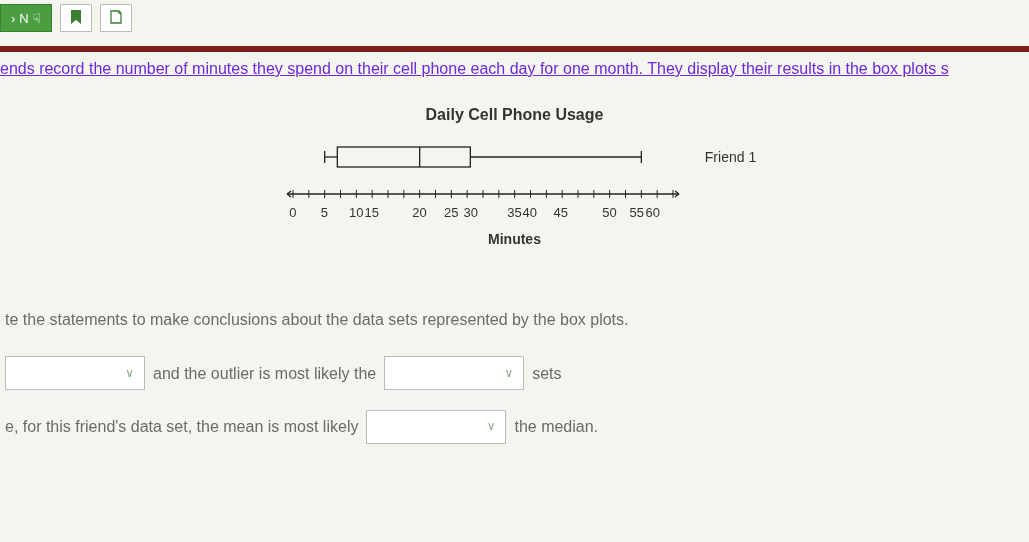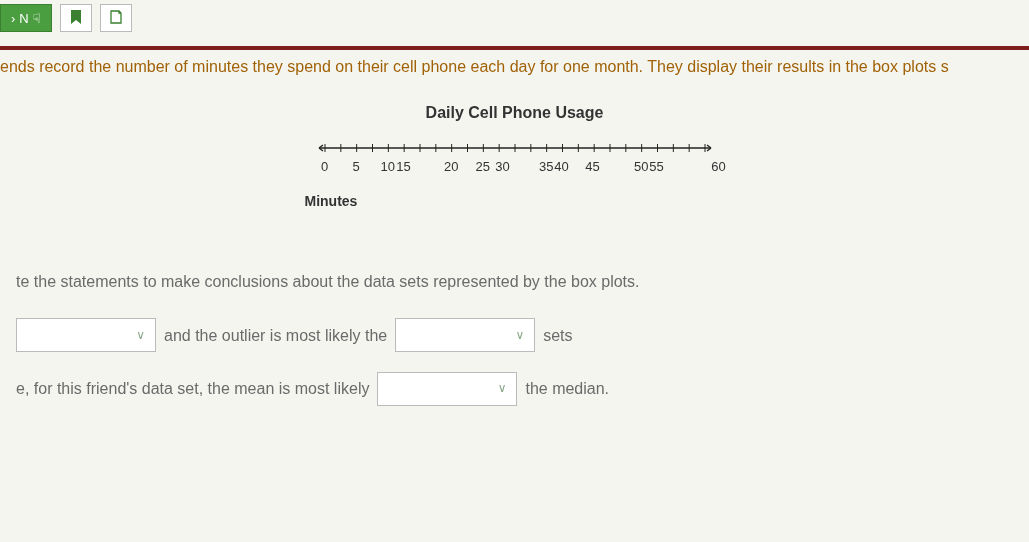--- a/index.html
+++ b/index.html
@@ -39,23 +39,24 @@
       justify-content: center;
       cursor: pointer;
       color: #3a8030;
       font-size: 14px;
     }
     .content {
       padding: 10px 0 0 0;
     }
     .intro {
       font-size: 16px;
-      color: #a16207;
+      color: #6d28d9;
       padding: 8px 0 18px 0;
-      border-top: 4px solid #7f1d1d;
+      border-top: 6px solid #7f1d1d;
+      text-decoration: underline;
     }
     .chart-wrap {
       display: flex;
       justify-content: center;
       padding: 10px 0 40px 0;
     }
     .chart {
       font-size: 14px;
       color: #333;
     }
@@ -72,36 +73,36 @@
       margin-bottom: 14px;
     }
     .boxrow svg { display: block; }
     .series-label {
       margin-left: 12px;
       font-size: 14px;
       color: #333;
     }
     .axis-wrap { position: relative; }
     .axis-label {
-      text-align: left;
+      text-align: center;
       font-weight: bold;
       font-size: 14px;
-      margin-top: 16px;
+      margin-top: 8px;
     }
     .tick-labels {
       display: flex;
       font-size: 13px;
       color: #333;
     }
     .tick-labels span {
       display: inline-block;
       text-align: center;
     }
     .questions {
-      padding: 0 0 0 16px;
+      padding: 0 0 0 5px;
       line-height: 2.6;
     }
     .qline {
       font-size: 16px;
       color: #6a6a6a;
       display: flex;
       align-items: center;
       flex-wrap: wrap;
       gap: 8px;
       margin: 12px 0;
@@ -150,20 +151,31 @@
   </button>
 </div>
 
 <div class="content">
   <div class="intro">ends record the number of minutes they spend on their cell phone each day for one month. They display their results in the box plots s</div>
 
   <div class="chart-wrap">
     <div class="chart">
       <div class="chart-title">Daily Cell Phone Usage</div>
 
+      <div class="boxrow">
+        <svg width="420" height="30" id="box1">
+            <line x1="51.666666666666664" y1="9" x2="51.666666666666664" y2="21" stroke="#222" stroke-width="1.3"></line>
+            <line x1="51.666666666666664" y1="15" x2="64.33333333333334" y2="15" stroke="#222" stroke-width="1.3"></line>
+            <rect x="64.33333333333334" y="5" width="133" height="20" fill="none" stroke="#222" stroke-width="1.3"></rect>
+            <line x1="146.66666666666666" y1="5" x2="146.66666666666666" y2="25" stroke="#222" stroke-width="1.3"></line>
+            <line x1="197.33333333333334" y1="15" x2="368.3333333333333" y2="15" stroke="#222" stroke-width="1.3"></line>
+            <line x1="368.3333333333333" y1="9" x2="368.3333333333333" y2="21" stroke="#222" stroke-width="1.3"></line>
+          </svg>
+        <span class="series-label">Friend 1</span>
+      </div>
 
 
       <div class="axis-wrap">
         <svg width="420" height="16" id="axis">
             <line x1="14" y1="8" x2="406" y2="8" stroke="#222" stroke-width="1.3"></line>
             <line x1="14" y1="8" x2="18" y2="5" stroke="#222" stroke-width="1.3"></line>
             <line x1="14" y1="8" x2="18" y2="11" stroke="#222" stroke-width="1.3"></line>
             <line x1="406" y1="8" x2="402" y2="5" stroke="#222" stroke-width="1.3"></line>
             <line x1="406" y1="8" x2="402" y2="11" stroke="#222" stroke-width="1.3"></line>
             <line x1="20" y1="4" x2="20" y2="12" stroke="#222" stroke-width="1"></line>
@@ -197,22 +209,22 @@
             <span style="position: absolute; left: 41.6667px; width: 20px;">5</span>
             <span style="position: absolute; left: 73.3333px; width: 20px;">10</span>
             <span style="position: absolute; left: 89px; width: 20px;">15</span>
             <span style="position: absolute; left: 136.667px; width: 20px;">20</span>
             <span style="position: absolute; left: 168.333px; width: 20px;">25</span>
             <span style="position: absolute; left: 188px; width: 20px;">30</span>
             <span style="position: absolute; left: 231.667px; width: 20px;">35</span>
             <span style="position: absolute; left: 247px; width: 20px;">40</span>
             <span style="position: absolute; left: 278px; width: 20px;">45</span>
             <span style="position: absolute; left: 326.667px; width: 20px;">50</span>
-            <span style="position: absolute; left: 342px; width: 20px;">55</span>
-            <span style="position: absolute; left: 404px; width: 20px; text-align: center;">60</span>
+            <span style="position: absolute; left: 354px; width: 20px;">55</span>
+            <span style="position: absolute; left: 370px; width: 20px; text-align: center;">60</span>
           </div>
         <div class="axis-label">Minutes</div>
       </div>
     </div>
   </div>
 
   <div class="questions">
     <div class="qline">
       <span>te the statements to make conclusions about the data sets represented by the box plots.</span>
     </div>

